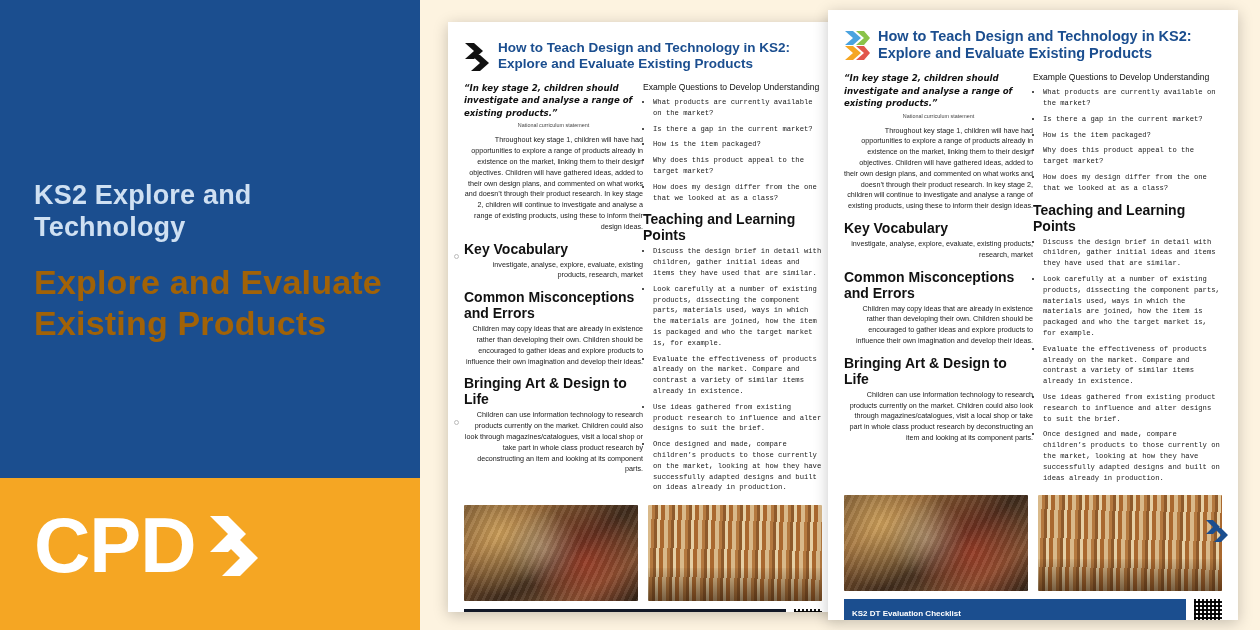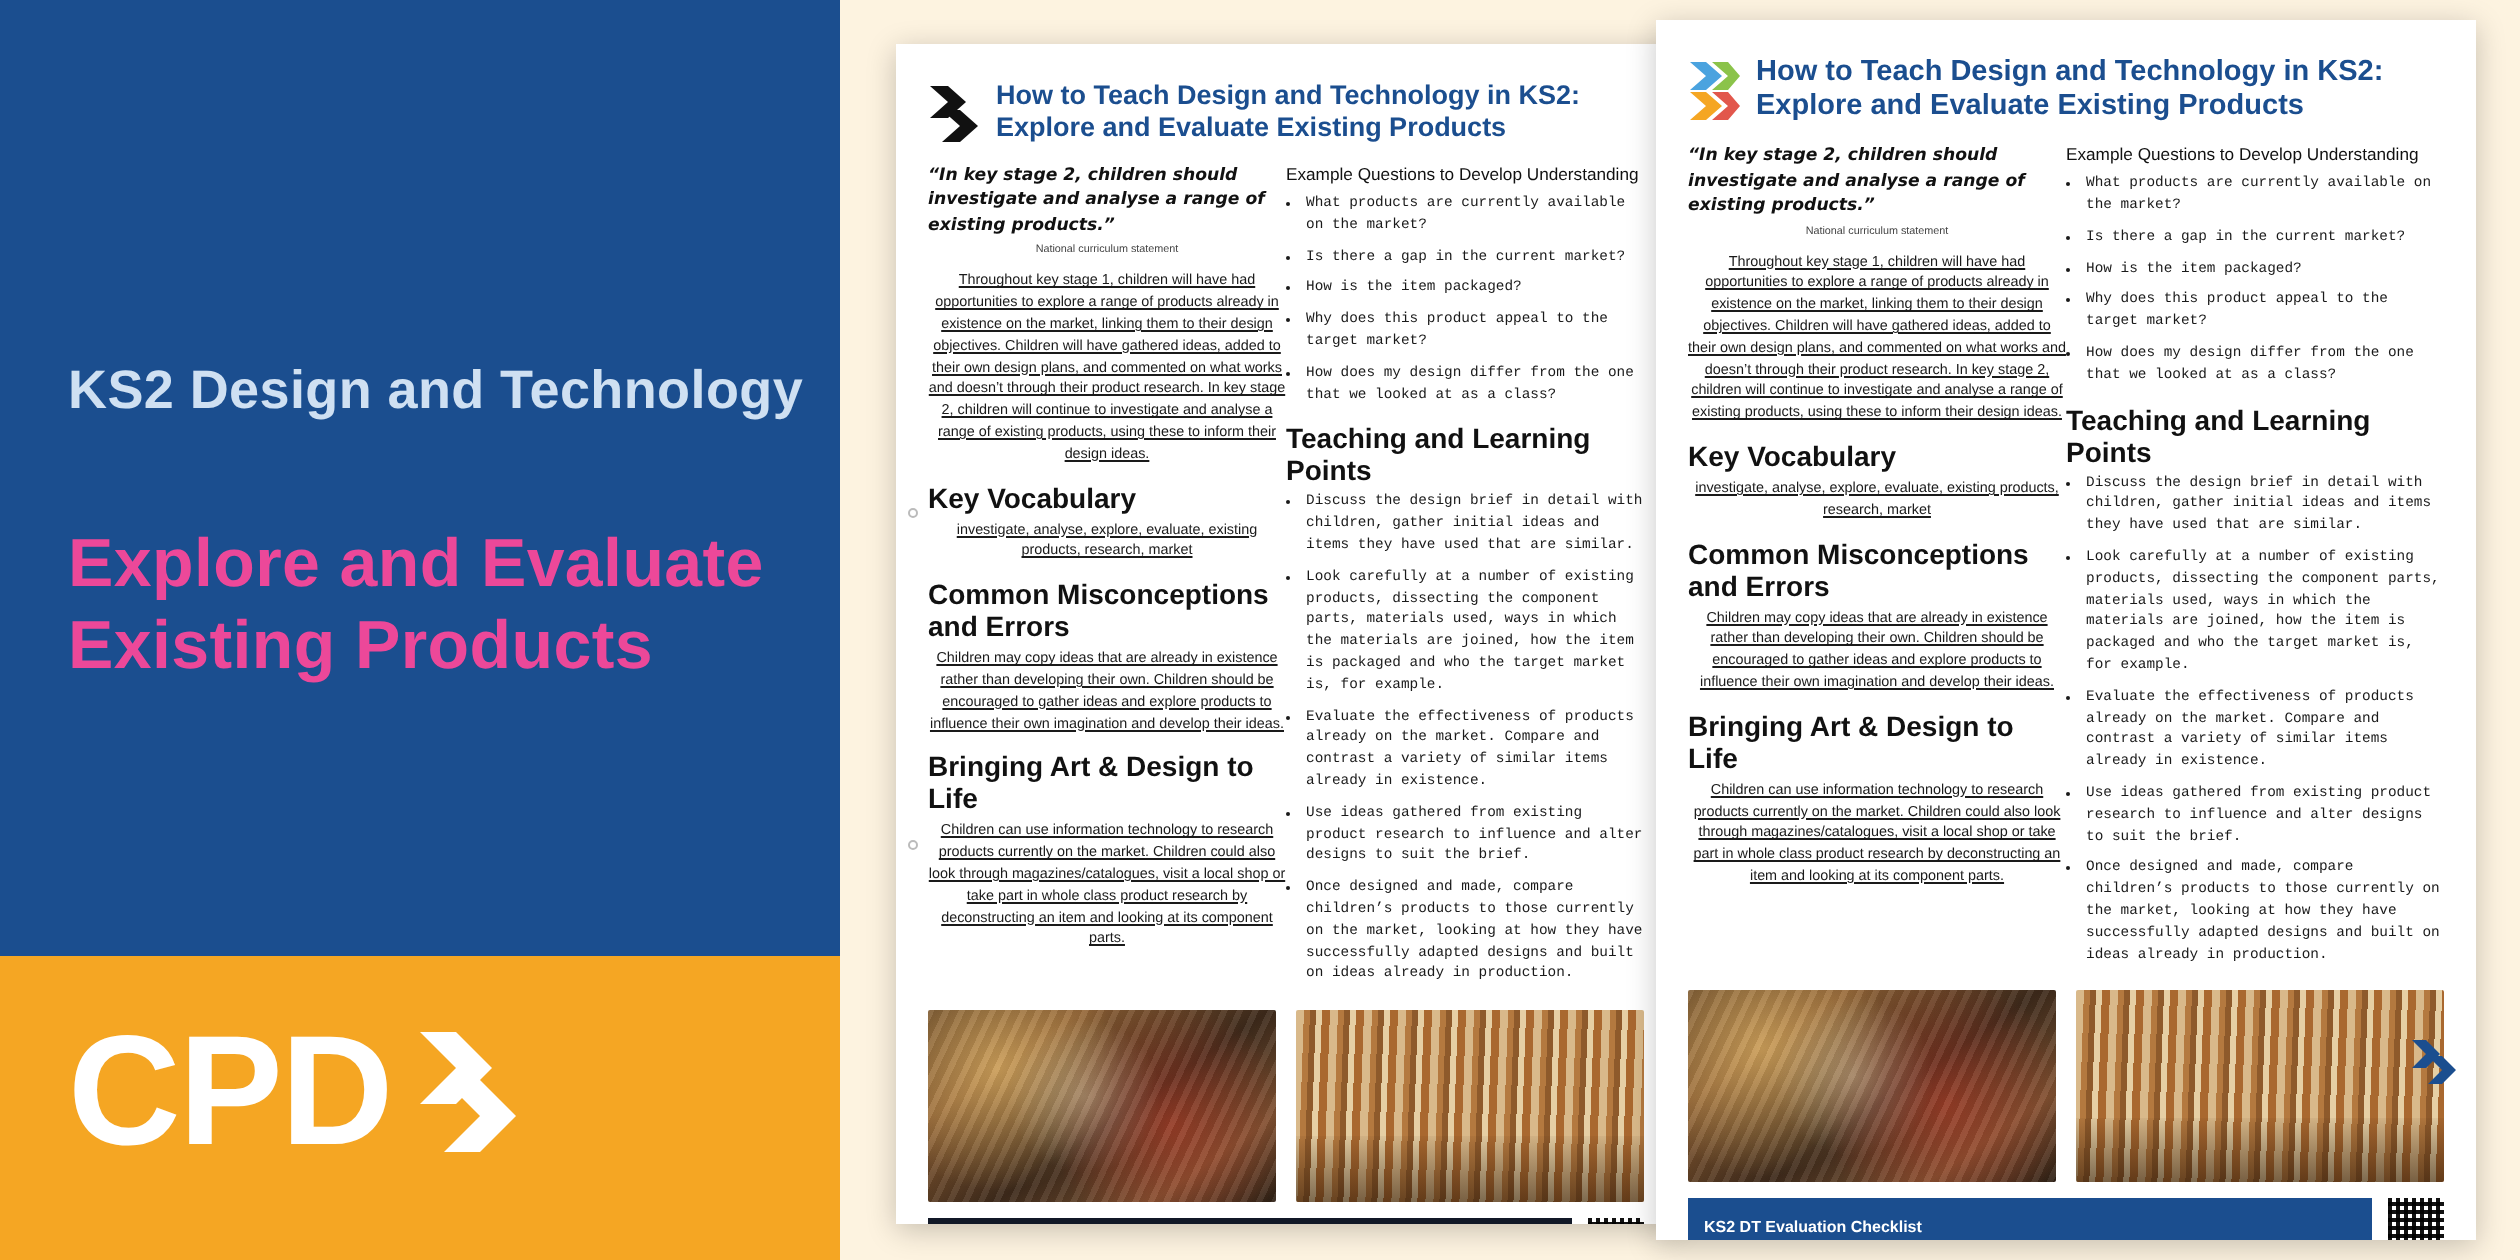--- a/index.html
+++ b/index.html
@@ -36,21 +36,21 @@
     color: #cfe0f2;
     font-size: 27px;
     font-weight: bold;
     line-height: 1.18;
     letter-spacing: 0.2px;
   }
   .headline {
     position: absolute;
     left: 34px; top: 262px;
     width: 380px;
-    color: #ec4899;
+    color: #a16207;
     font-size: 34px;
     font-weight: bold;
     line-height: 1.2;
     letter-spacing: 0.2px;
   }
   .cpd-logo-big {
     position: absolute;
     left: 34px; top: 512px;
     display: flex;
     align-items: center;
@@ -113,22 +113,21 @@
     font-size: 5.4px;
     color: #444;
     margin-top: 3px;
     margin-bottom: 7px;
   }
   .body-p {
     font-size: 7.2px;
     line-height: 1.5;
     color: #1a1a1a;
     margin: 0 0 7px 0;
-    text-align: center;
-    text-decoration: underline;
+    text-align: right;
   }
   .h-sub {
     font-size: 14px;
     font-weight: bold;
     color: #111;
     margin: 8px 0 3px 0;
   }
   .h-sub-blue {
     font-size: 8.6px;
     font-weight: normal;
@@ -230,21 +229,21 @@
   }
 </style>
 </head>
 <body>
 
 <div id="root">
 
   <div class="left-blue"></div>
   <div class="left-yellow"></div>
 
-  <div class="kicker">KS2 Design and Technology</div>
+  <div class="kicker">KS2 Explore and Technology</div>
   <div class="headline">Explore and Evaluate Existing Products</div>
 
   <div class="cpd-logo-big">
     <span class="txt">CPD</span>
     <svg class="chev-big" viewBox="0 0 56 62">
       <polygon points="4,2 22,2 40,20 22,38 4,38 22,20" fill="#ffffff"></polygon>
       <polygon points="16,26 34,26 52,44 34,62 16,62 34,44" fill="#ffffff"></polygon>
     </svg>
   </div>
 

